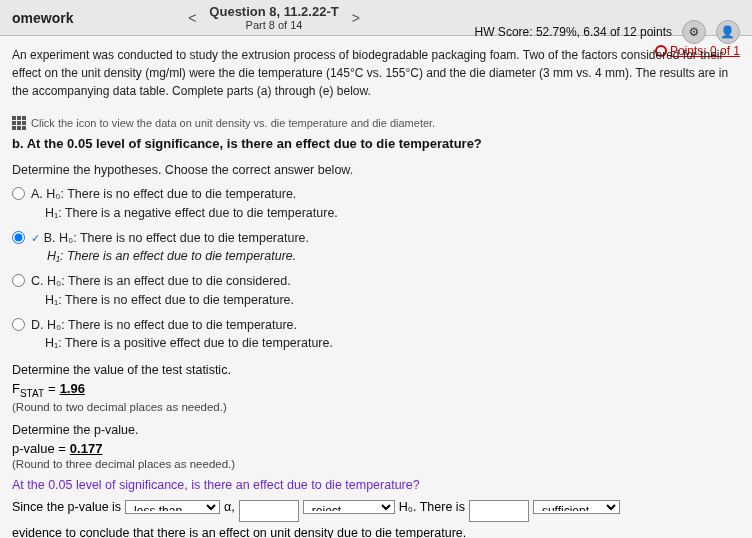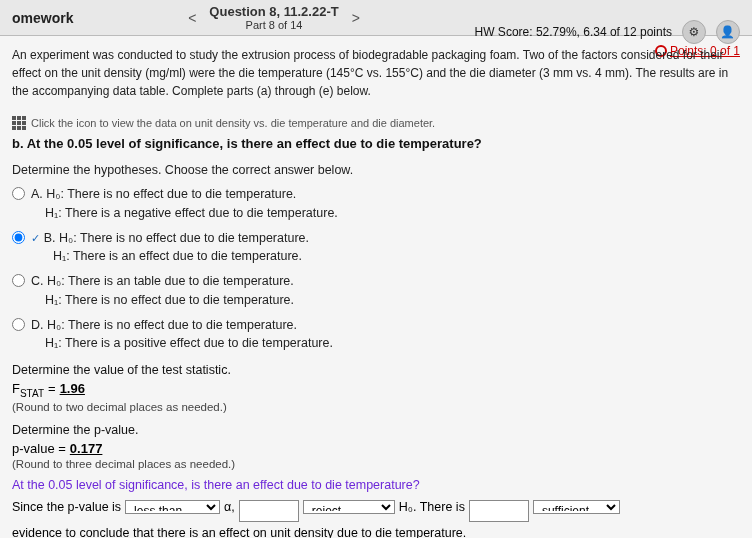--- a/index.html
+++ b/index.html
@@ -303,28 +303,28 @@
       <div class="radio-text">
         <div>A. <span>H₀: There is no effect due to die temperature.</span></div>
         <div style="margin-left:14px;"><span>H₁: There is a negative effect due to die temperature.</span></div>
       </div>
     </div>
 
     <div class="radio-option">
       <input type="radio" name="hyp" id="optB" checked="" style="">
       <div class="radio-text">
         <div><span class="selected-marker">✓</span> B. <span>H₀: There is no effect due to die temperature.</span></div>
-        <div style="margin-left:22px;"><span>H₁: There is an effect due to die temperature.</span></div>
+        <div style="margin-left:16px;font-style:italic;"><span>H₁: There is an effect due to die temperature.</span></div>
       </div>
     </div>
 
     <div class="radio-option">
       <input type="radio" name="hyp" id="optC" style="">
       <div class="radio-text">
-        <div>C. <span>H₀: There is an table due to die temperature.</span></div>
+        <div>C. <span>H₀: There is an effect due to die considered.</span></div>
         <div style="margin-left:14px;"><span>H₁: There is no effect due to die temperature.</span></div>
       </div>
     </div>
 
     <div class="radio-option">
       <input type="radio" name="hyp" id="optD" style="">
       <div class="radio-text">
         <div>D. <span>H₀: There is no effect due to die temperature.</span></div>
         <div style="margin-left:14px;"><span>H₁: There is a positive effect due to die temperature.</span></div>
       </div>

